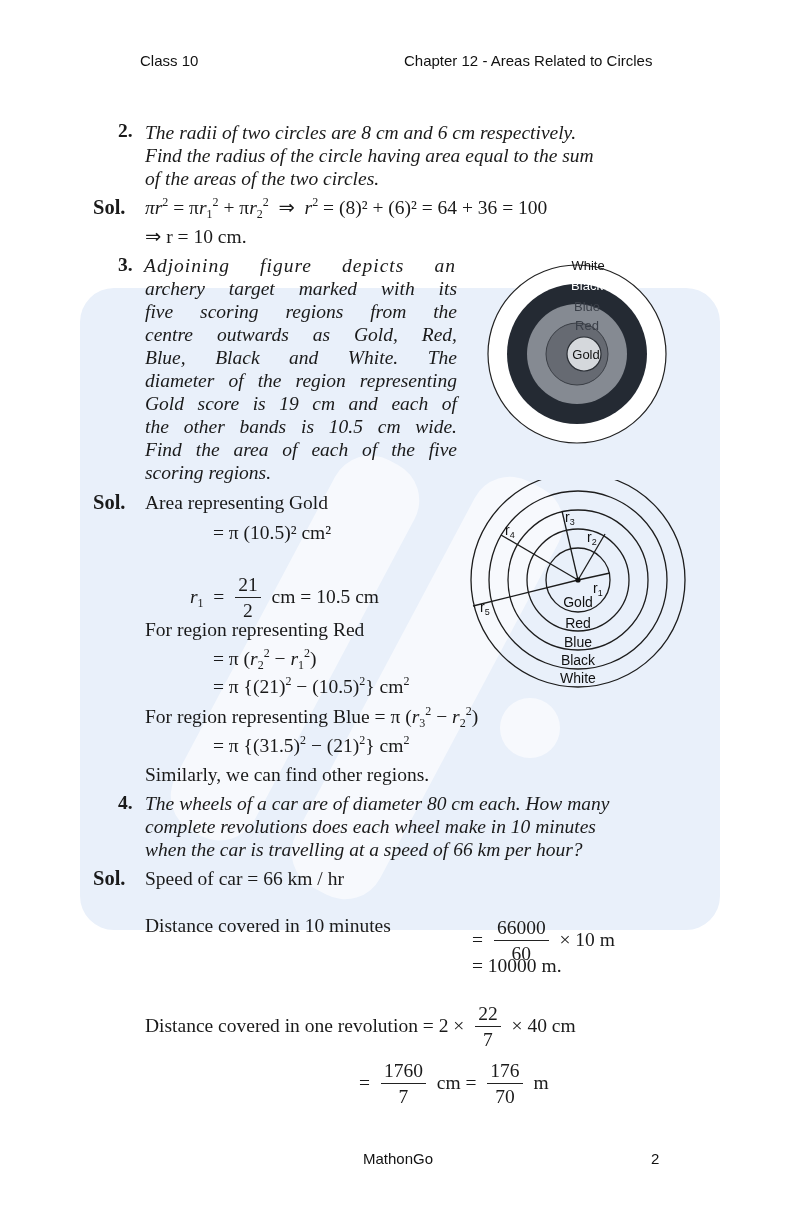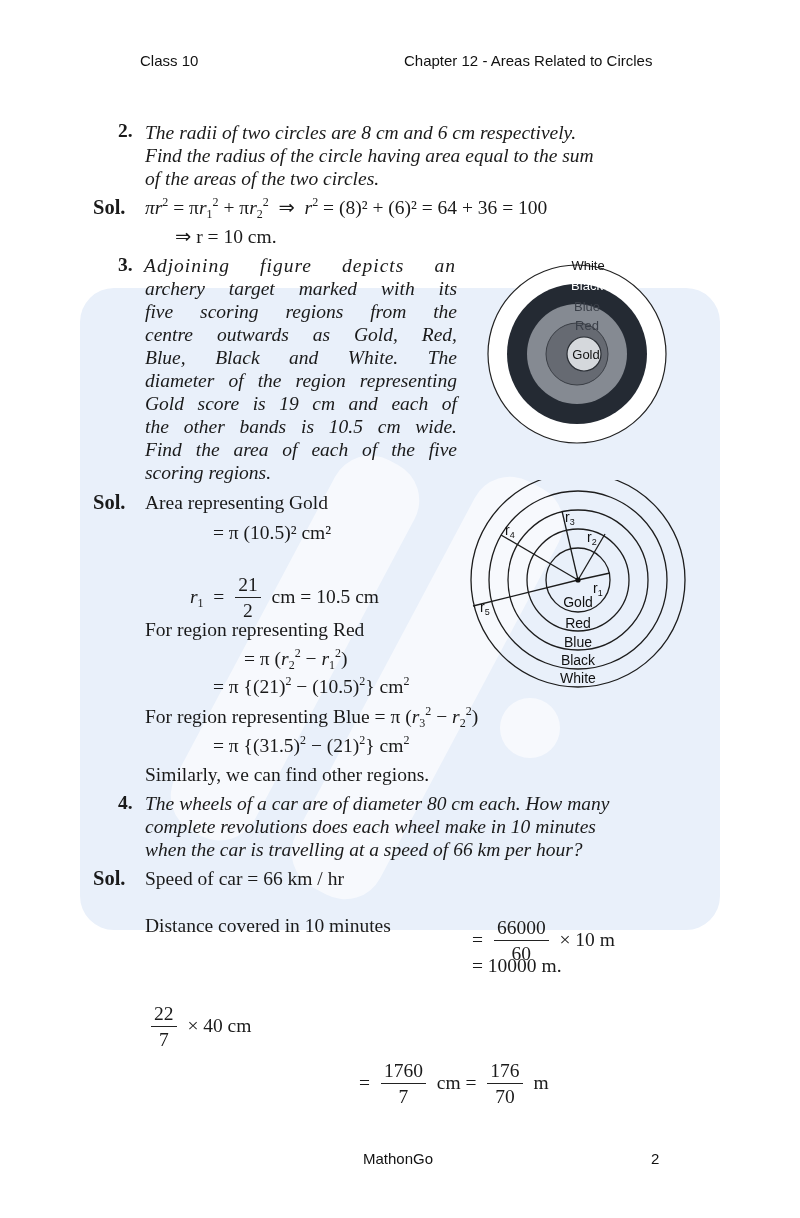--- a/index.html
+++ b/index.html
@@ -45,21 +45,21 @@
 
 <div class="num" style="left:118px; top:120px;">2.</div>
 <div class="txt it" style="left:145px; top:121px;">The radii of two circles are 8 cm and 6 cm respectively.</div>
 <div class="txt it" style="left:145px; top:144px;">Find the radius of the circle having area equal to the sum</div>
 <div class="txt it" style="left:145px; top:167px;">of the areas of the two circles.</div>
 
 <div class="sol" style="left:93px; top:196px;">Sol.</div>
 <div class="txt" style="left:145px; top:196px;">
   <span class="it">πr</span><sup>2</sup> = π<span class="it">r</span><sub>1</sub><sup>2</sup> + π<span class="it">r</span><sub>2</sub><sup>2</sup> &nbsp;⇒&nbsp; <span class="it">r</span><sup>2</sup> <span>= (8)² + (6)² = 64 + 36 = 100</span>
 </div>
-<div class="txt" style="left:145px; top:225px;margin-left:30px;">⇒  r = 10 cm.</div>
+<div class="txt" style="left:145px; top:225px;">⇒  r = 10 cm.</div>
 
 <div class="num" style="left:118px; top:254px;">3.</div>
 <div class="txt it just" style="left:144px; top:254px; width:312px; letter-spacing:1px;">Adjoining figure depicts an</div>
 <div class="txt it just" style="left:145px; top:277px; width:312px;">archery target marked with its</div>
 <div class="txt it just" style="left:145px; top:300px; width:312px;">five scoring regions from the</div>
 <div class="txt it just" style="left:145px; top:323px; width:312px;">centre outwards as Gold, Red,</div>
 <div class="txt it just" style="left:145px; top:346px; width:312px;">Blue, Black and White. The</div>
 <div class="txt it just" style="left:145px; top:369px; width:312px;">diameter of the region representing</div>
 <div class="txt it just" style="left:145px; top:392px; width:312px;">Gold score is 19 cm and each of</div>
 <div class="txt it just" style="left:145px; top:415px; width:312px;">the other bands is 10.5 cm wide.</div>
@@ -83,21 +83,21 @@
 <div class="txt" style="left:145px; top:491px;">Area representing Gold</div>
 <div class="txt" style="left:213px; top:521px;">= π (10.5)² cm²</div>
 
 <div class="txt" style="left:190px; top:557px; line-height:52px;">
   <span class="it">r</span><sub>1</sub>
   &nbsp;=&nbsp;<span class="frac"><span class="n">21</span><span class="d">2</span></span>
   <span>cm  =  10.5 cm</span>
 </div>
 
 <div class="txt" style="left:145px; top:618px;">For region representing Red</div>
-<div class="txt" style="left:213px; top:647px;margin-left:31px;">= π (<span class="it">r</span><sub>2</sub><sup>2</sup> − <span class="it">r</span><sub>1</sub><sup>2</sup>)</div>
+<div class="txt" style="left:213px; top:647px;">= π (<span class="it">r</span><sub>2</sub><sup>2</sup> − <span class="it">r</span><sub>1</sub><sup>2</sup>)</div>
 <div class="txt" style="left:213px; top:675px;">= π {(21)<sup>2</sup> − (10.5)<sup>2</sup>} cm<sup>2</sup></div>
 <div class="txt" style="left:145px; top:705px;">For region representing Blue = π (<span class="it">r</span><sub>3</sub><sup>2</sup> − <span class="it">r</span><sub>2</sub><sup>2</sup>)</div>
 <div class="txt" style="left:213px; top:734px;text-align:right;">= π {(31.5)<sup>2</sup> − (21)<sup>2</sup>} cm<sup>2</sup></div>
 <div class="txt" style="left:145px; top:763px;">Similarly, we can find other regions.</div>
 
 <svg class="abs" style="left:460px; top:480px;" width="240" height="220" viewBox="0 0 240 220">
   <g fill="none" stroke="#1d1d1d" stroke-width="1.3">
     <circle cx="118" cy="100" r="107"></circle>
     <circle cx="118" cy="100" r="89"></circle>
     <circle cx="118" cy="100" r="70"></circle>
@@ -135,20 +135,21 @@
 <div class="txt" style="left:145px; top:867px;">Speed of car = 66 km / hr</div>
 
 <div class="txt" style="left:145px; top:914px;">Distance covered in 10 minutes</div>
 <div class="txt" style="left:472px; top:900px; line-height:52px;">
   = <span class="frac"><span class="n">66000</span><span class="d">60</span></span>
   <span>× 10 m</span>
 </div>
 <div class="txt" style="left:472px; top:954px;">= 10000 m.</div>
 
 <div class="txt" style="left:145px; top:986px; line-height:52px;">
+  <span>Distance covered in one revolution = 2 ×</span>
   <span class="frac"><span class="n">22</span><span class="d">7</span></span>
   <span>× 40 cm</span>
 </div>
 
 <div class="txt" style="left:359px; top:1043px; line-height:52px;">
   = <span class="frac"><span class="n">1760</span><span class="d">7</span></span>
   <span>cm =</span>
   <span class="frac"><span class="n">176</span><span class="d">70</span></span>
   <span>m</span>
 </div>

